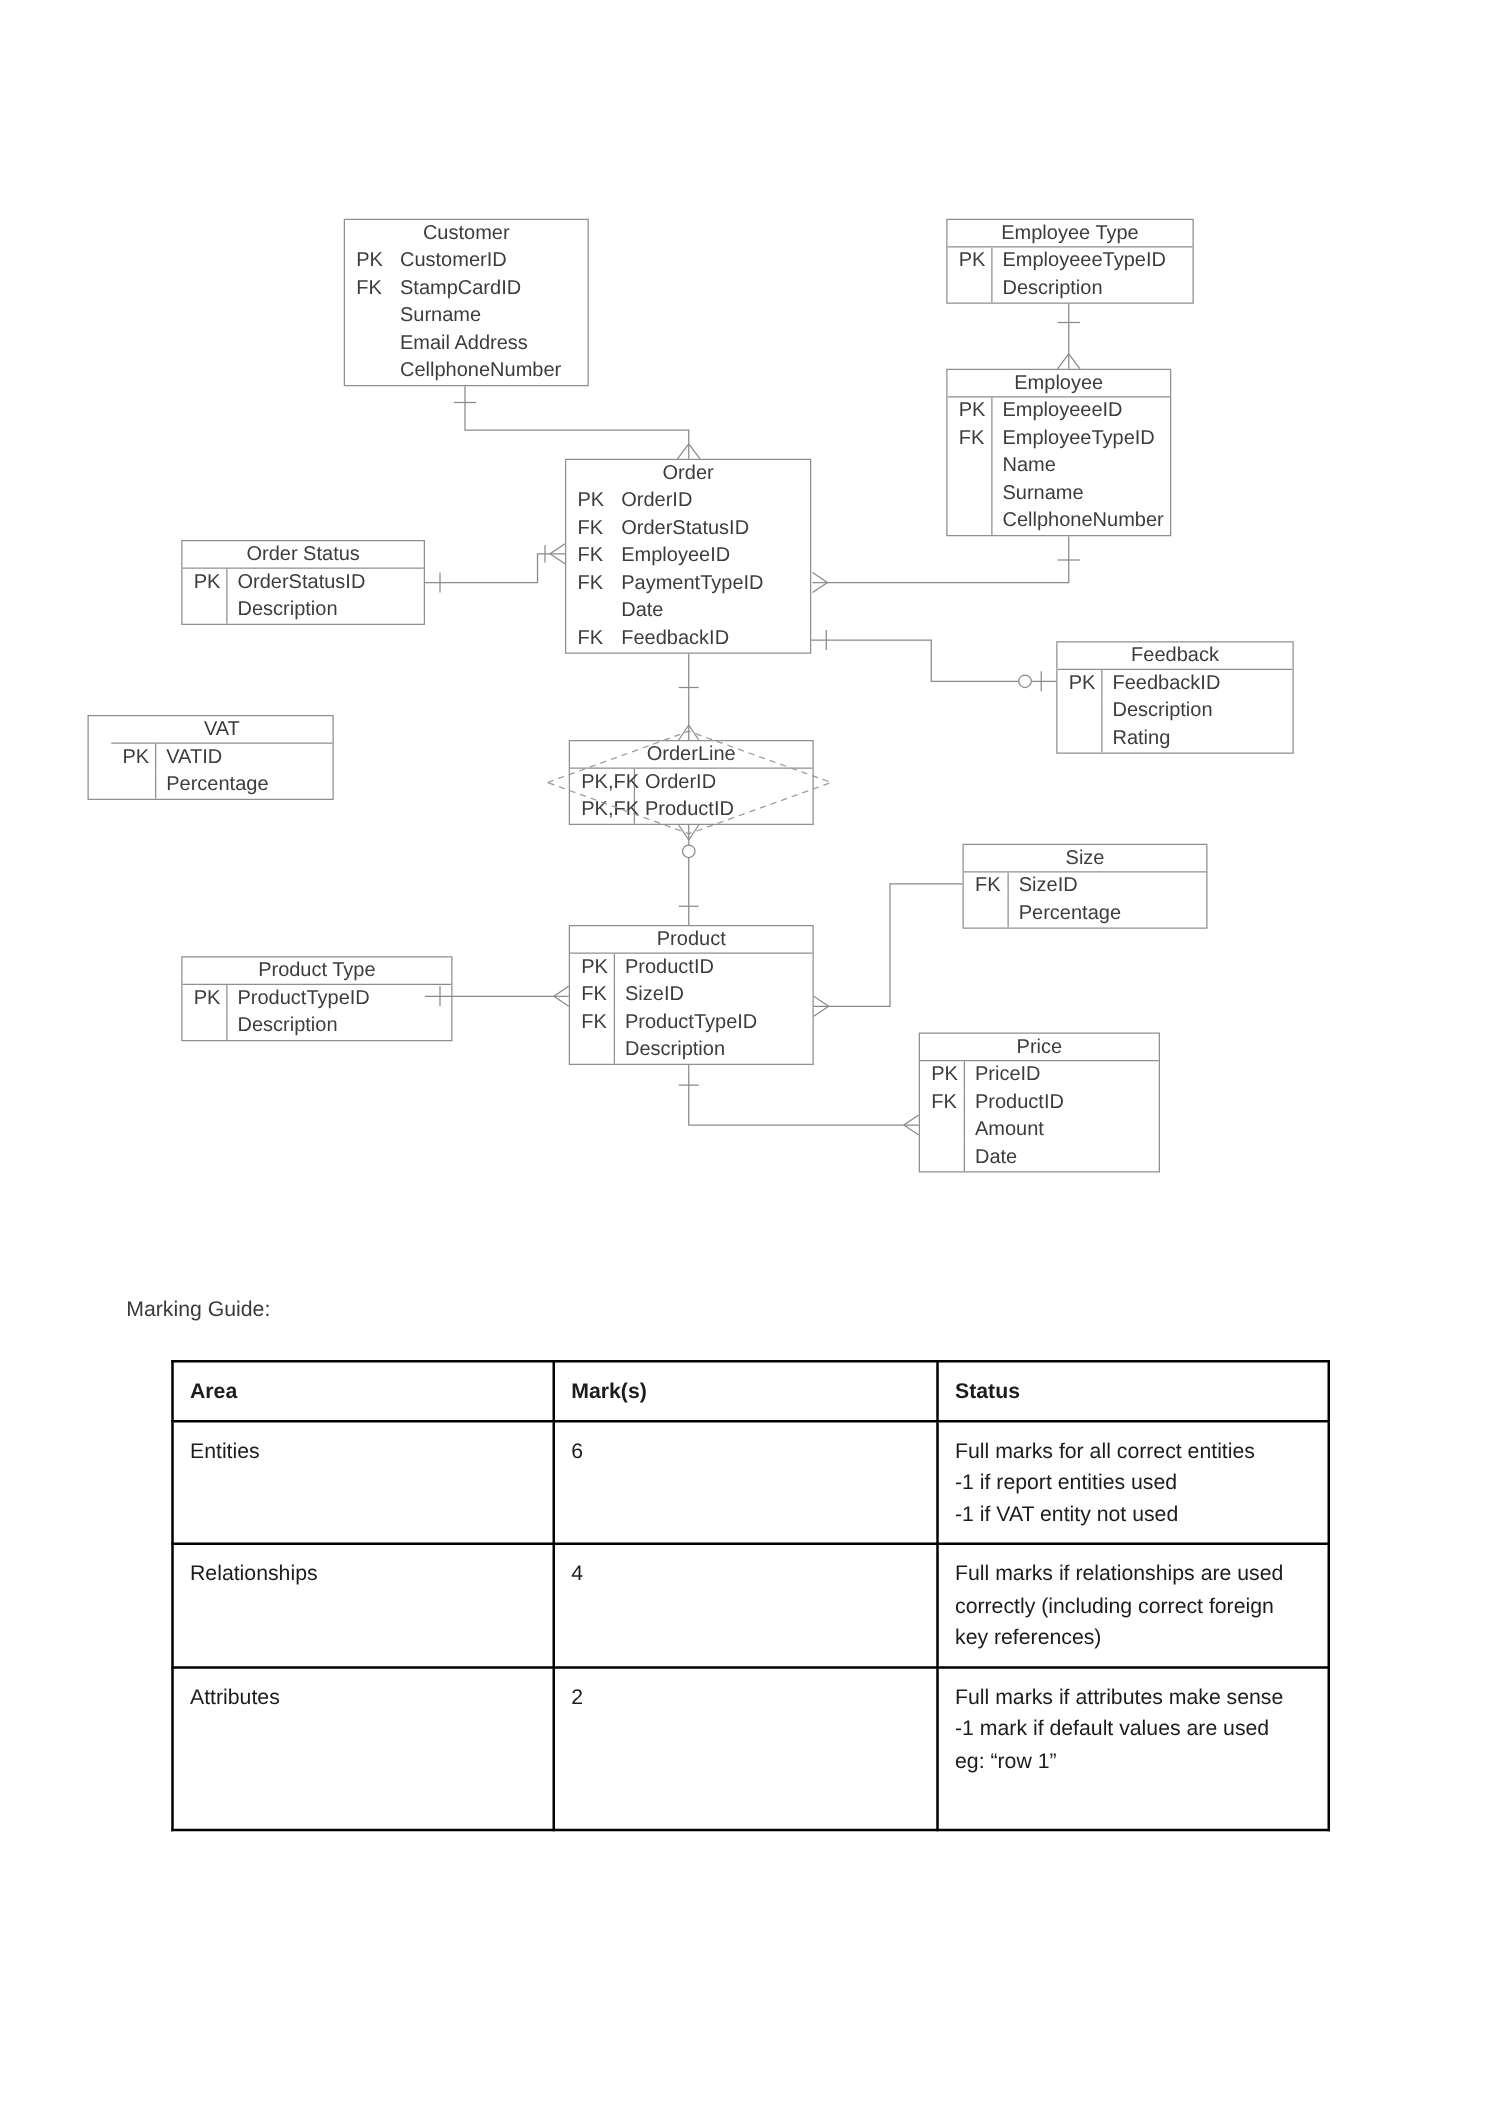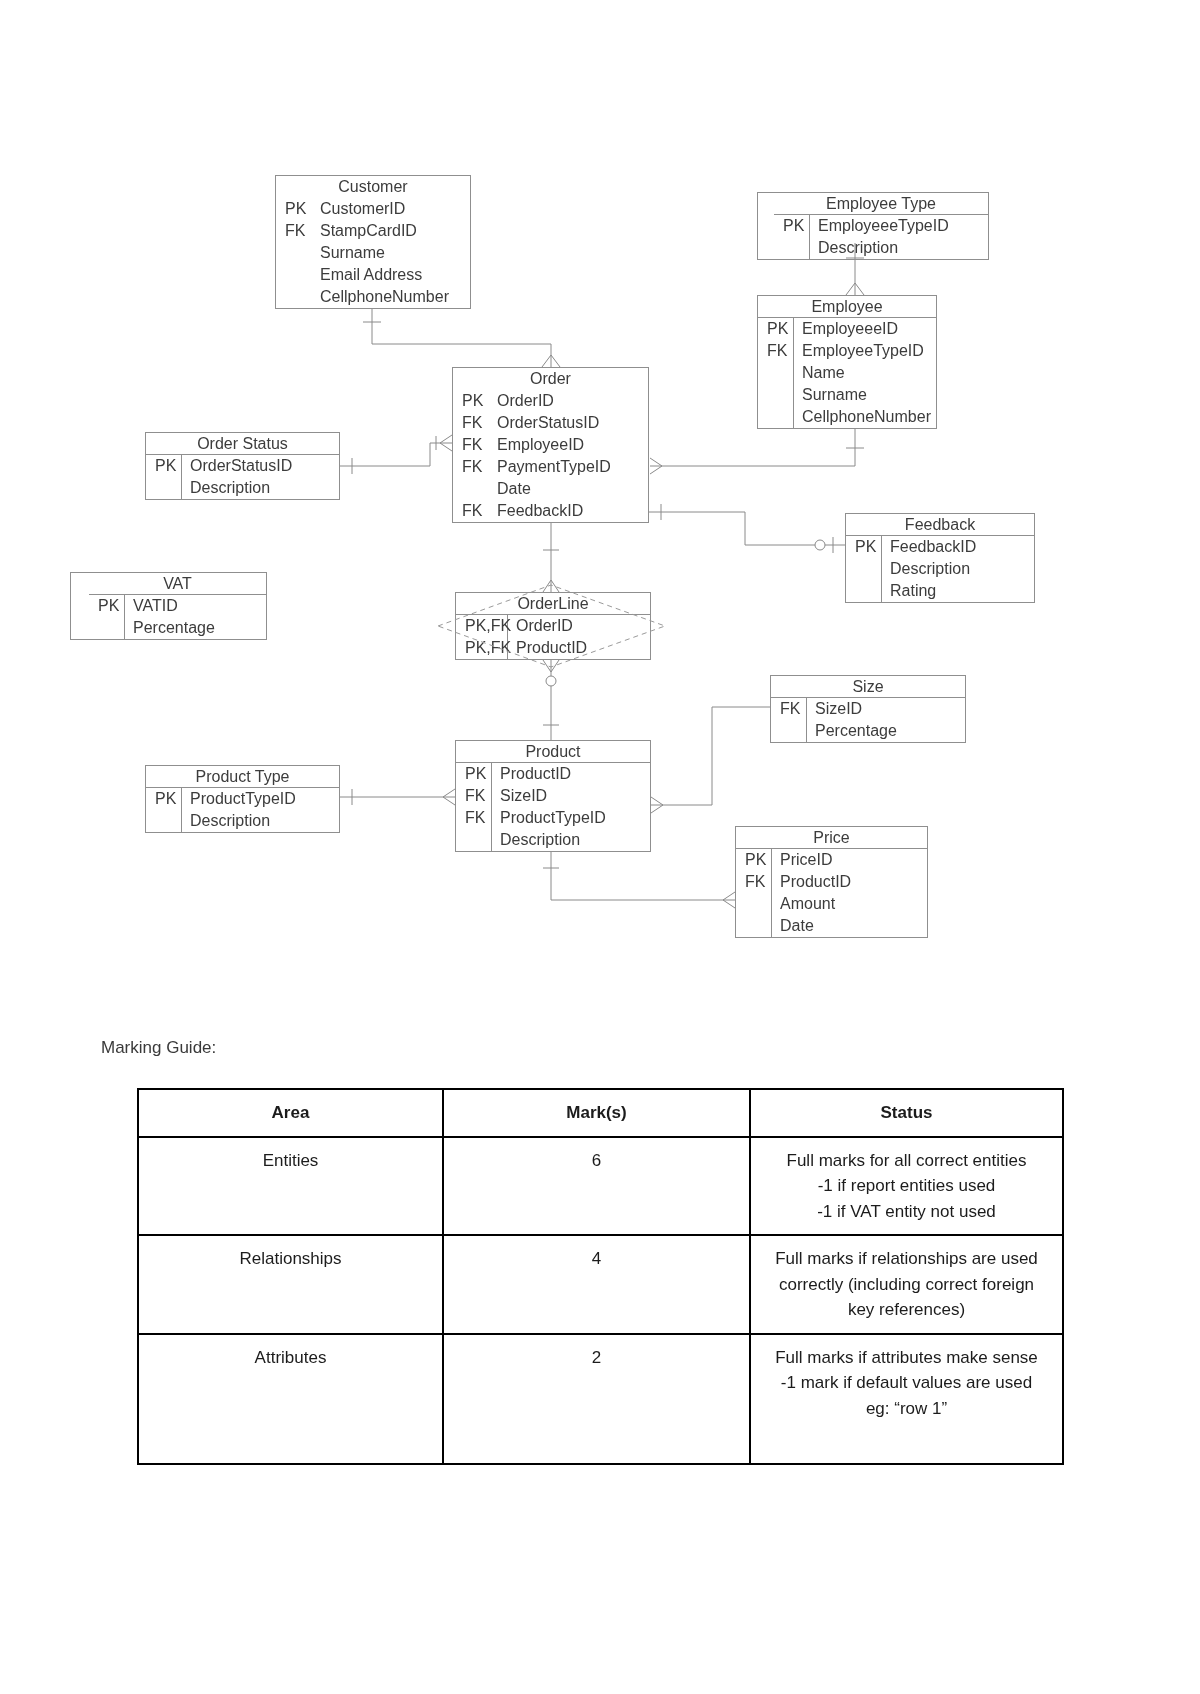--- a/index.html
+++ b/index.html
@@ -25,21 +25,21 @@
   .entity-row { display:flex; height:22px; line-height:22px; white-space:nowrap; }
   .entity-row .key { flex:none; padding-left:9px; }
   .entity.sep .entity-row .key { border-right:1px solid #8f8f8f; }
   .entity-row .attr { padding-left:8px; }
 
   
   .marking { position:absolute; left:0; top:1038px; width:1200px; }
   .mg-heading { margin-left:101px; font-size:17px; color:#3a3a3a; }
   .mg-table { margin:30px 0 0 137px; border-collapse:collapse; width:925px; table-layout:fixed; }
   .mg-table th, .mg-table td {
-    border:2px solid #000; text-align:center; vertical-align:top;
+    border:2px solid #000; text-align:left; vertical-align:top;
     padding:10px 13px; font-size:17px; color:#1c1c1c; line-height:1.5;
   }
   .mg-table th { font-weight:bold; }
   .mg-table thead tr { height:46px; }
   .mg-table tbody tr.r0 { height:98px; }
   .mg-table tbody tr.r1 { height:98px; }
   .mg-table tbody tr.r2 { height:130px; }
   td.notes { white-space:pre-line; }
 
   svg line, svg polyline, svg polygon { stroke:#8a8a8a; stroke-width:1; fill:none; }
@@ -69,21 +69,21 @@
           </div>
           <div class="entity-row">
             <span class="key" style="width: 36px;"></span>
             <span class="attr">Email Address</span>
           </div>
           <div class="entity-row">
             <span class="key" style="width: 36px;"></span>
             <span class="attr">CellphoneNumber</span>
           </div>
         </div>
-        <div class="entity sep" style="left: 757px; top: 192px; width: 232px; padding-left: 16px;">
+        <div class="entity sep" style="left: 757px; top: 175px; width: 198px;">
           <div class="entity-title">Employee Type</div>
           <div class="entity-row">
             <span class="key" style="width: 36px;">PK</span>
             <span class="attr">EmployeeeTypeID</span>
           </div>
           <div class="entity-row">
             <span class="key" style="width: 36px;"></span>
             <span class="attr">Description</span>
           </div>
         </div>
@@ -189,21 +189,21 @@
           <div class="entity-title">Size</div>
           <div class="entity-row">
             <span class="key" style="width: 36px;">FK</span>
             <span class="attr">SizeID</span>
           </div>
           <div class="entity-row">
             <span class="key" style="width: 36px;"></span>
             <span class="attr">Percentage</span>
           </div>
         </div>
-        <div class="entity sep" style="left: 145px; top: 765px; width: 195px;">
+        <div class="entity sep" style="left: 145px; top: 765px; width: 217px;">
           <div class="entity-title">Product Type</div>
           <div class="entity-row">
             <span class="key" style="width: 36px;">PK</span>
             <span class="attr">ProductTypeID</span>
           </div>
           <div class="entity-row">
             <span class="key" style="width: 36px;"></span>
             <span class="attr">Description</span>
           </div>
         </div>

